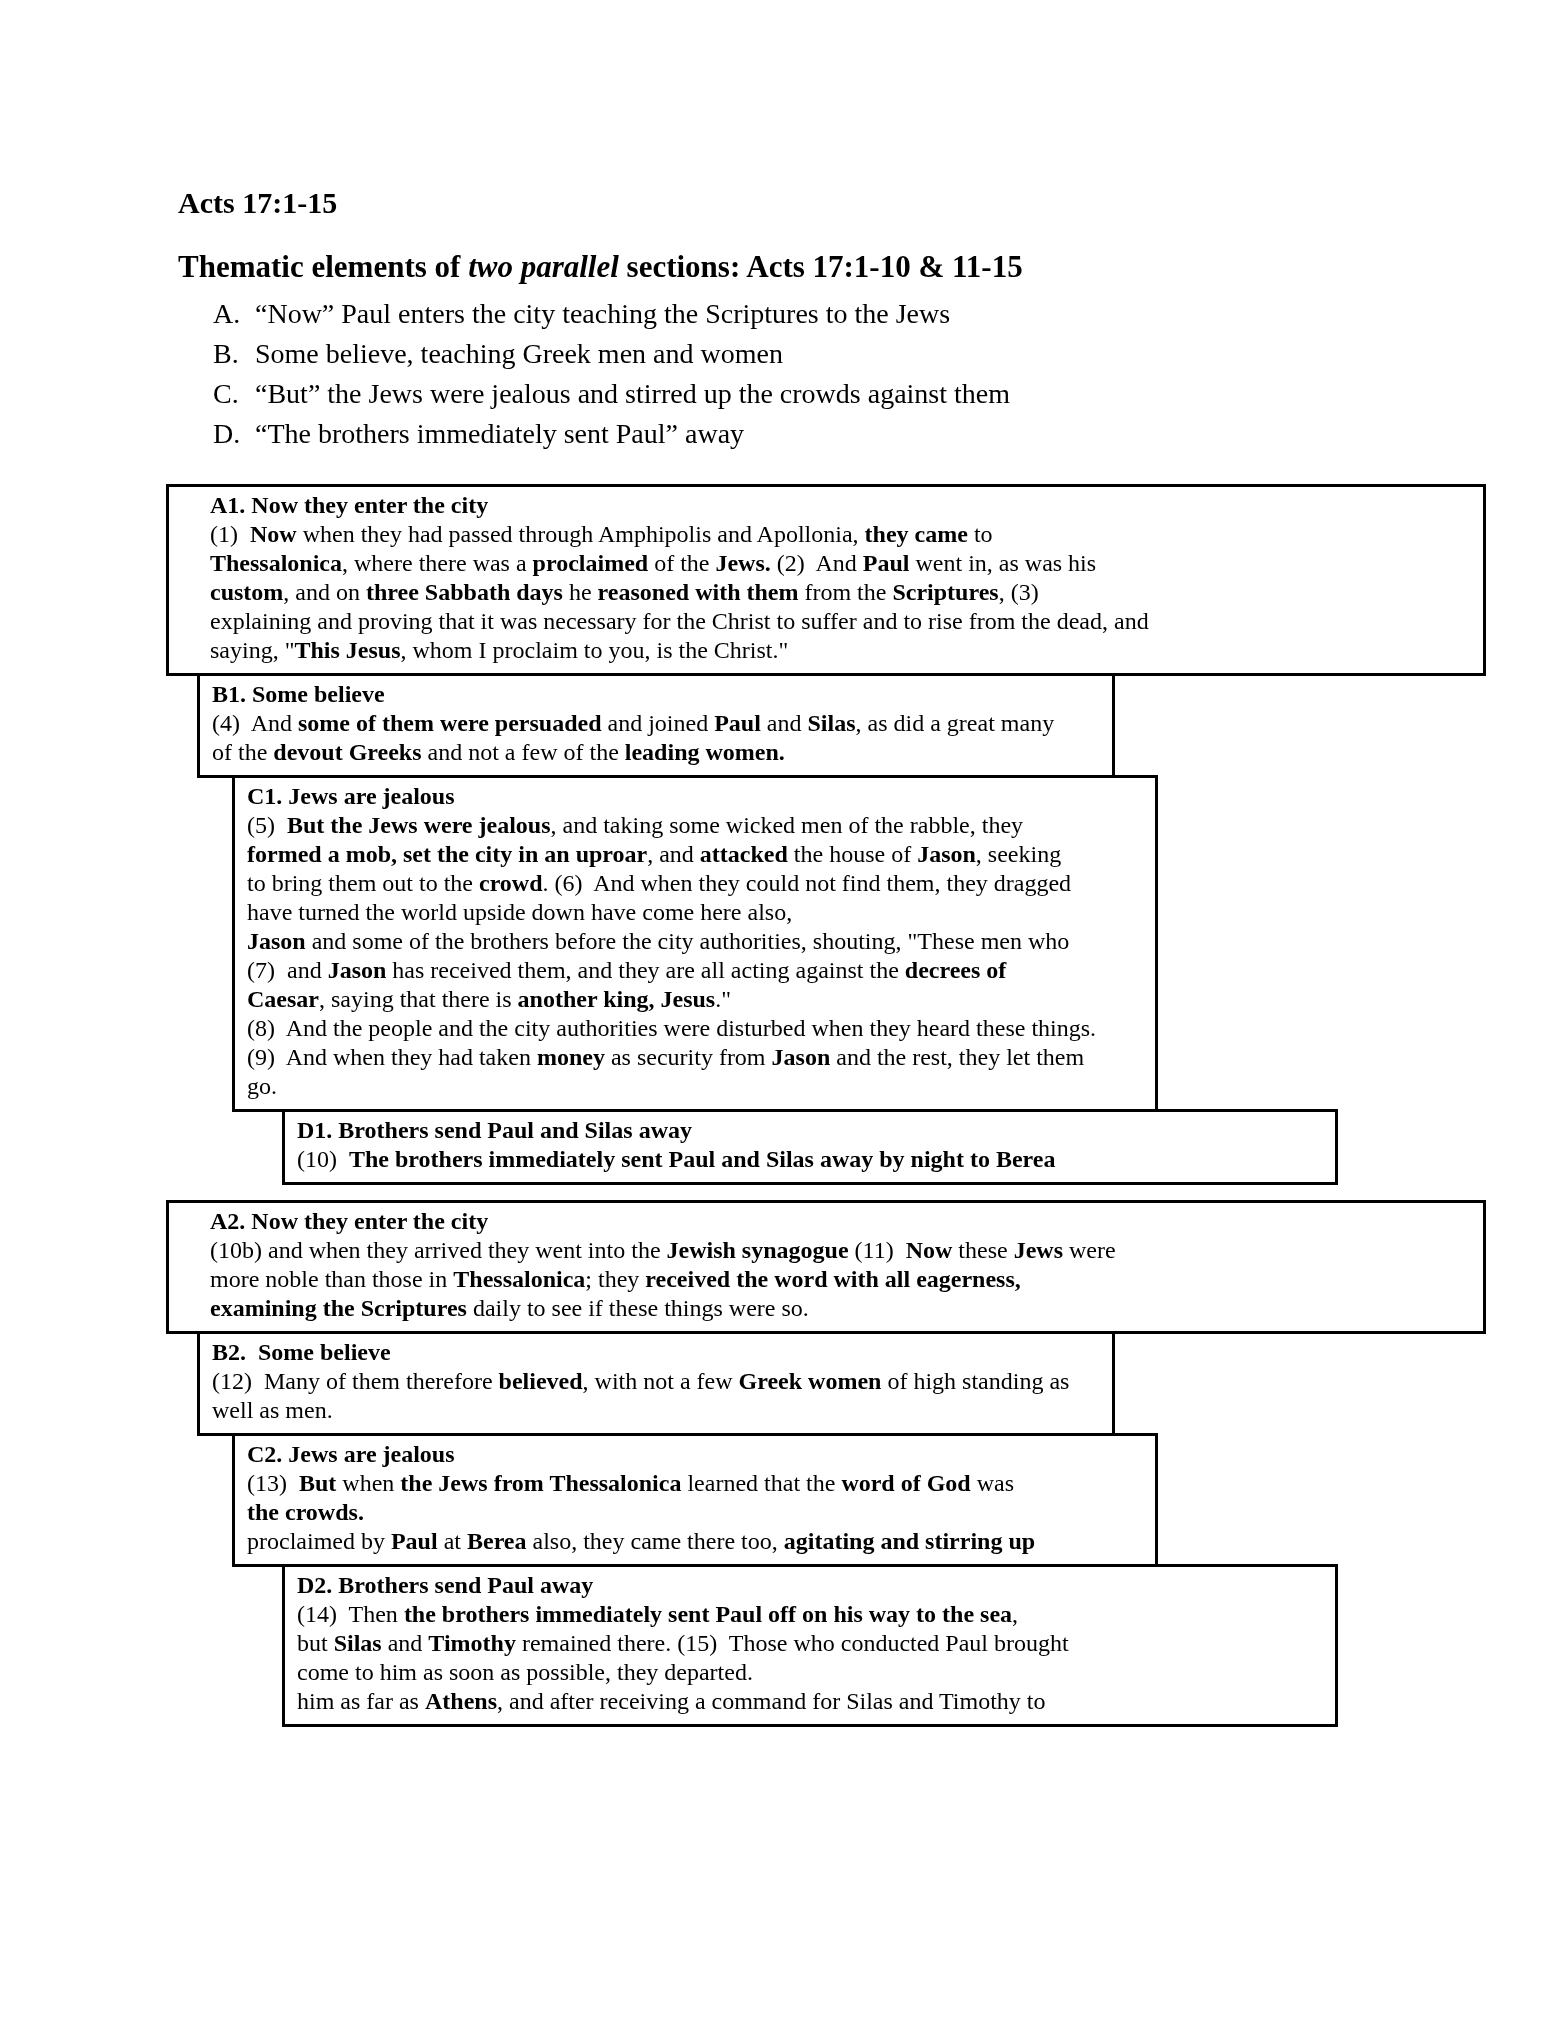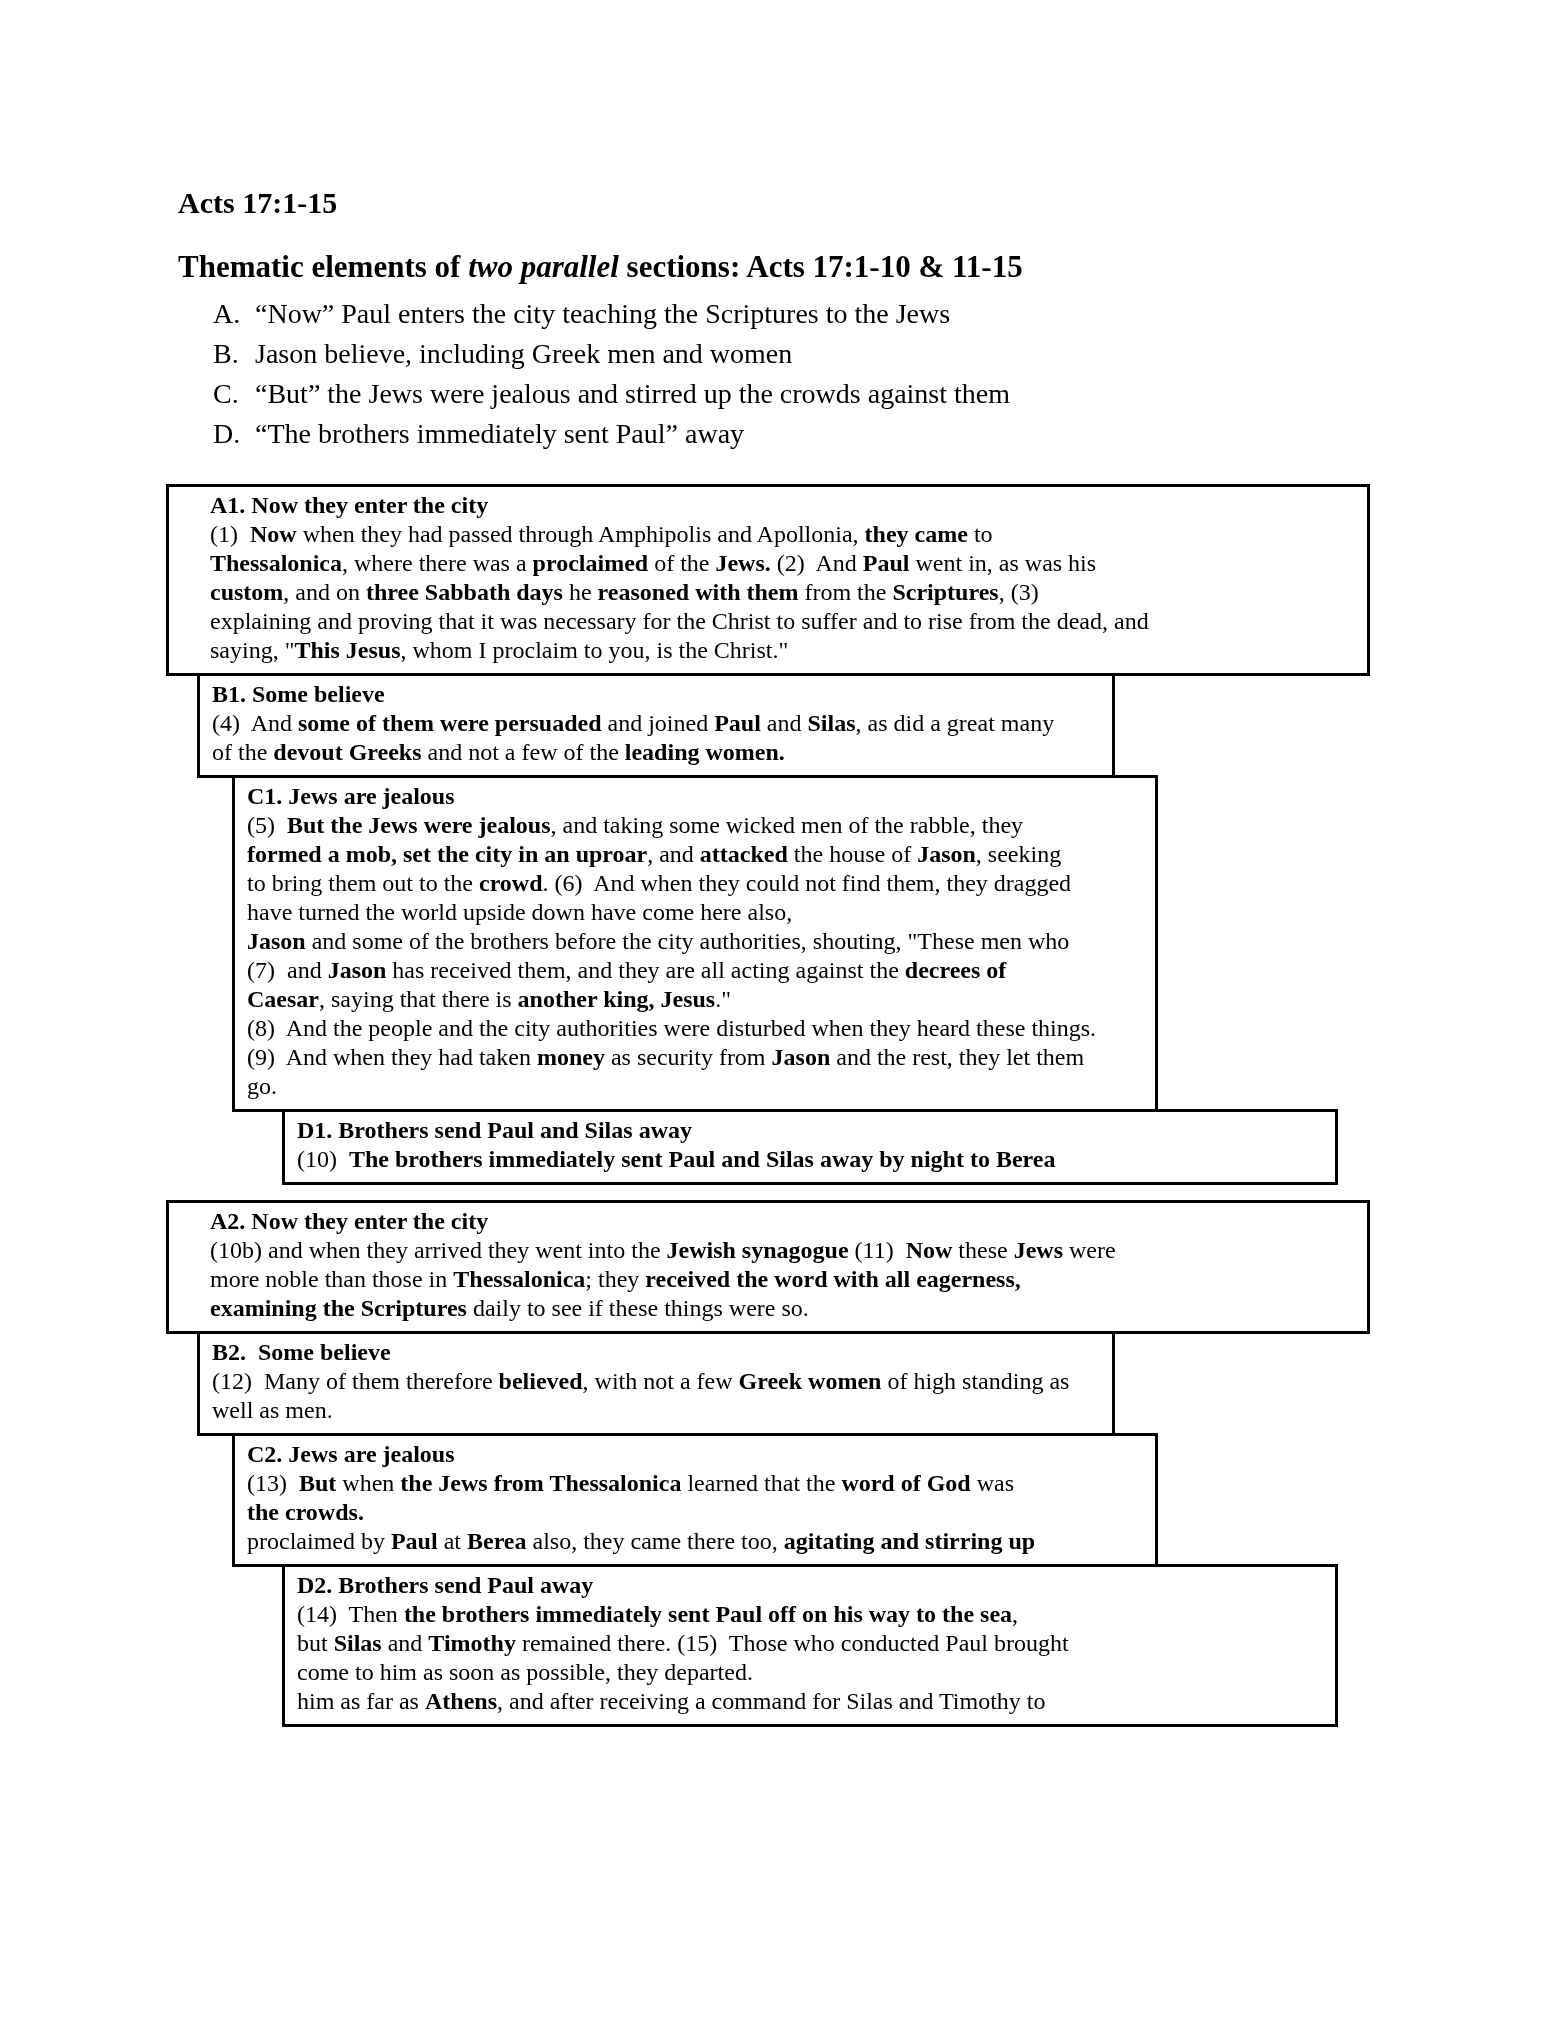--- a/index.html
+++ b/index.html
@@ -39,42 +39,42 @@
     box-sizing: border-box;
     border: 3px solid #000000;
     padding: 4px 14px 8px 12px;
     font-size: 24px;
     line-height: 29px;
     background: #ffffff;
   }
   .box + .box { margin-top: -3px; }
   .box.group-start { margin-top: 15px; }
   .boxes .box.group-start:first-child { margin-top: 12px; }
-  .indent-0 { margin-left: 166px; width: 1204px; padding-left: 41px; }
+  .indent-0 { margin-left: 166px; width: 1320px; padding-left: 41px; }
   .indent-1 { margin-left: 197px; width: 918px; }
   .indent-2 { margin-left: 232px; width: 926px; }
   .indent-3 { margin-left: 282px; width: 1056px; }
   .box-heading { font-weight: bold; white-space: pre-wrap; }
   .box-line { white-space: pre-wrap; }
   .bold { font-weight: bold; }
 </style>
 </head>
 <body>
 
 <div class="page">
   <h1 class="doc-title">Acts 17:1-15</h1>
   <h2 class="section-heading"><span>Thematic elements of </span><span class="em">two parallel</span><span> sections: Acts 17:1-10 &amp; 11-15</span></h2>
   <div class="outline">
       <div class="outline-item">
         <span class="outline-letter">A.</span>
         <span class="outline-text">“Now” Paul enters the city teaching the Scriptures to the Jews</span>
       </div>
       <div class="outline-item">
         <span class="outline-letter">B.</span>
-        <span class="outline-text">Jason believe, including Greek men and women</span>
+        <span class="outline-text">Some believe, teaching Greek men and women</span>
       </div>
       <div class="outline-item">
         <span class="outline-letter">C.</span>
         <span class="outline-text">“But” the Jews were jealous and stirred up the crowds against them</span>
       </div>
       <div class="outline-item">
         <span class="outline-letter">D.</span>
         <span class="outline-text">“The brothers immediately sent Paul” away</span>
       </div>
     </div>

